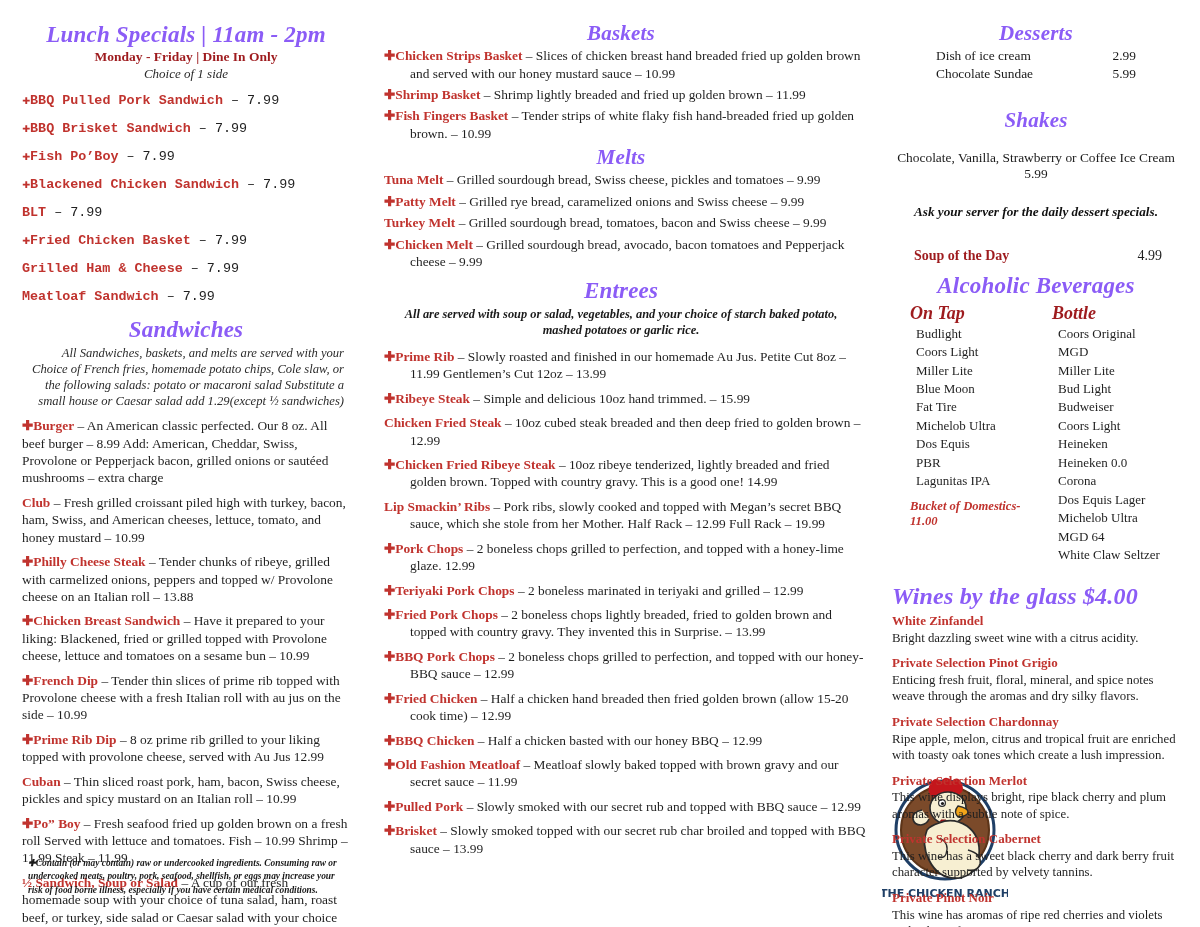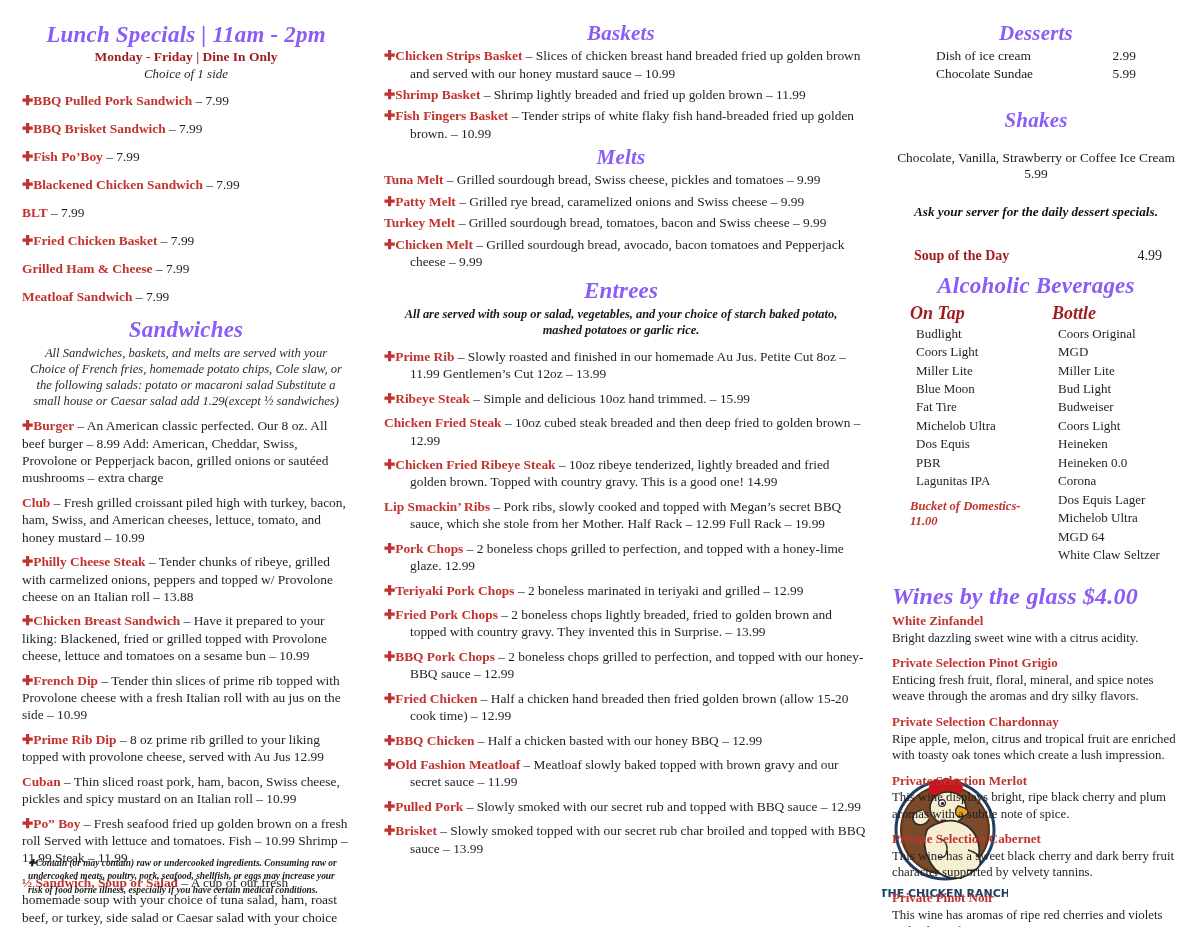--- a/index.html
+++ b/index.html
@@ -22,30 +22,30 @@
   .sec-title.xl{font-size:23px;}
   .sec-title.lg{font-size:21px;}
   .sec-title.wine{font-size:24px;text-align:left;margin-bottom:4px;}
   .sub-bold{
     text-align:center;font-weight:bold;color:#9E1B1E;font-size:13.5px;margin:0 0 1px;
   }
   .sub-italic{
     text-align:center;font-style:italic;font-size:13px;color:#2a2a2a;margin:0 0 3px;
   }
   .intro-italic{
-    text-align:center;font-style:italic;font-size:12.6px;line-height:1.28;
+    text-align:right;font-style:italic;font-size:12.6px;line-height:1.28;
     color:#2b2b2b;margin:2px 6px 8px 6px;
   }
   .intro-bi{
     text-align:center;font-style:italic;font-weight:bold;font-size:12.4px;
     line-height:1.3;color:#1a1a1a;margin:2px 10px 10px 10px;
   }
 
   
-  .line{font-size:13.4px;line-height:1.26;margin:11px 0 1px 0;color:#1f1f1f;}
+  .line{font-size:13.4px;line-height:1.26;margin:11px 0 1px 0;color:#1f1f1f;font-family:Liberation Mono, monospace;}
   .item{font-size:13.4px;line-height:1.3;margin:0 0 7px 0;color:#1f1f1f;}
   .item.tight{margin-bottom:4px;}
   .nm{color:#C0332E;font-weight:bold;}
   .hang2{padding-left:34px;text-indent:-26px;}
 
   
   .price-row{
     display:flex;justify-content:space-between;font-size:13.4px;line-height:1.35;
     width:200px;margin:0 auto;
   }

